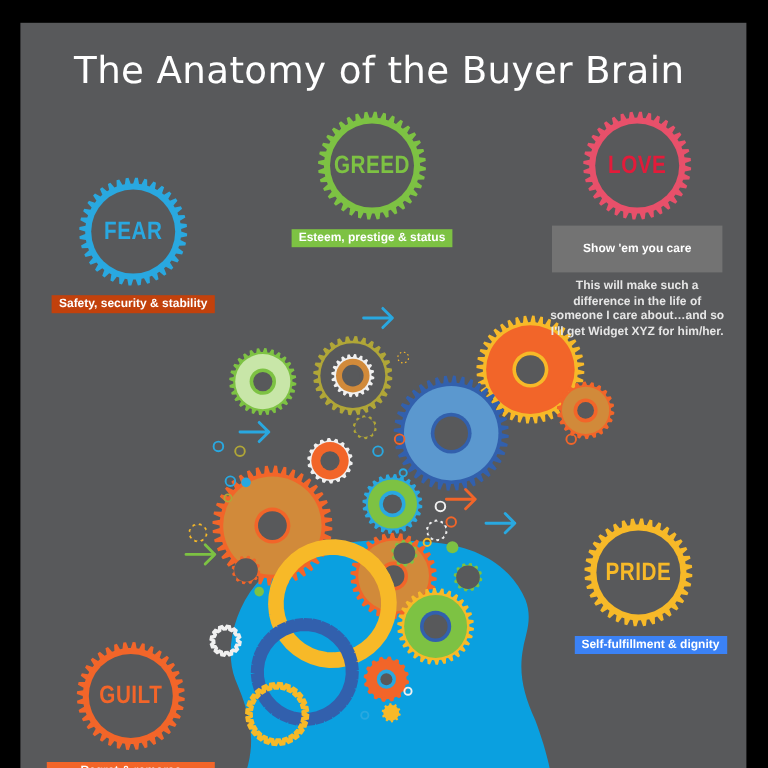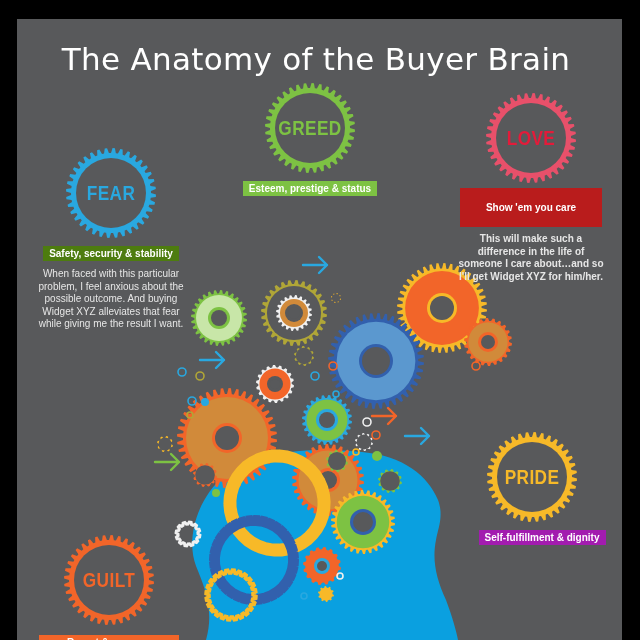--- a/index.html
+++ b/index.html
@@ -173,56 +173,55 @@
   <div class="title">The Anatomy of the Buyer Brain</div>
 
   <div class="emotion" id="em-fear" style="left:16px; top:128px; width:156px;">
     <div class="gear-wrap" style="width:92px;height:92px;">
       <svg width="92" height="92" class="badge-gear">
           <path d="M86.00 46.00 L90.97 47.57 L90.83 49.92 L85.70 50.87 L85.39 52.95 L90.02 55.36 L89.47 57.65 L84.25 57.69 L83.59 59.68 L87.72 62.86 L86.78 65.02 L81.64 64.16 L80.64 66.00 L84.16 69.85 L82.86 71.81 L77.95 70.07 L76.64 71.71 L79.44 76.11 L77.82 77.82 L73.28 75.25 L71.71 76.64 L73.70 81.46 L71.81 82.86 L67.79 79.55 L66.00 80.64 L67.13 85.73 L65.02 86.78 L61.63 82.82 L59.68 83.59 L59.91 88.80 L57.65 89.47 L55.00 84.97 L52.95 85.39 L52.26 90.56 L49.92 90.83 L48.09 85.95 L46.00 86.00 L44.43 90.97 L42.08 90.83 L41.13 85.70 L39.05 85.39 L36.64 90.02 L34.35 89.47 L34.31 84.25 L32.32 83.59 L29.14 87.72 L26.98 86.78 L27.84 81.64 L26.00 80.64 L22.15 84.16 L20.19 82.86 L21.93 77.95 L20.29 76.64 L15.89 79.44 L14.18 77.82 L16.75 73.28 L15.36 71.71 L10.54 73.70 L9.14 71.81 L12.45 67.79 L11.36 66.00 L6.27 67.13 L5.22 65.02 L9.18 61.63 L8.41 59.68 L3.20 59.91 L2.53 57.65 L7.03 55.00 L6.61 52.95 L1.44 52.26 L1.17 49.92 L6.05 48.09 L6.00 46.00 L1.03 44.43 L1.17 42.08 L6.30 41.13 L6.61 39.05 L1.98 36.64 L2.53 34.35 L7.75 34.31 L8.41 32.32 L4.28 29.14 L5.22 26.98 L10.36 27.84 L11.36 26.00 L7.84 22.15 L9.14 20.19 L14.05 21.93 L15.36 20.29 L12.56 15.89 L14.18 14.18 L18.72 16.75 L20.29 15.36 L18.30 10.54 L20.19 9.14 L24.21 12.45 L26.00 11.36 L24.87 6.27 L26.98 5.22 L30.37 9.18 L32.32 8.41 L32.09 3.20 L34.35 2.53 L37.00 7.03 L39.05 6.61 L39.74 1.44 L42.08 1.17 L43.91 6.05 L46.00 6.00 L47.57 1.03 L49.92 1.17 L50.87 6.30 L52.95 6.61 L55.36 1.98 L57.65 2.53 L57.69 7.75 L59.68 8.41 L62.86 4.28 L65.02 5.22 L64.16 10.36 L66.00 11.36 L69.85 7.84 L71.81 9.14 L70.07 14.05 L71.71 15.36 L76.11 12.56 L77.82 14.18 L75.25 18.72 L76.64 20.29 L81.46 18.30 L82.86 20.19 L79.55 24.21 L80.64 26.00 L85.73 24.87 L86.78 26.98 L82.82 30.37 L83.59 32.32 L88.80 32.09 L89.47 34.35 L84.97 37.00 L85.39 39.05 L90.56 39.74 L90.83 42.08 L85.95 43.91 Z" fill="#29a8e0"></path>
           <circle cx="46" cy="46" r="35" fill="#58595b"></circle>
         </svg>
       <div class="gear-word" style="color:#29a8e0;">FEAR</div>
     </div>
-    <div style="margin-top:4px;"><span class="banner" style="background:#4d7c0f;">Safety, security &amp; stability</span></div>
-    <div class="desc">When faced with this particular problem, I feel anxious about the possible outcome. And buying Widget XYZ alleviates that fear while giving me the result I want.</div>
-  </div>
-
-  <div class="emotion" id="em-greed" style="left:213px; top:63px; width:160px;">
+    <div style="margin-top:4px;"><span class="banner" style="background:#c2410c;">Safety, security &amp; stability</span></div>
+  </div>
+
+  <div class="emotion" id="em-greed" style="left:213px; top:73px; width:160px;">
     <div class="gear-wrap" style="width:92px;height:92px;">
       <svg width="92" height="92" class="badge-gear">
           <path d="M86.00 46.00 L90.97 47.57 L90.83 49.92 L85.70 50.87 L85.39 52.95 L90.02 55.36 L89.47 57.65 L84.25 57.69 L83.59 59.68 L87.72 62.86 L86.78 65.02 L81.64 64.16 L80.64 66.00 L84.16 69.85 L82.86 71.81 L77.95 70.07 L76.64 71.71 L79.44 76.11 L77.82 77.82 L73.28 75.25 L71.71 76.64 L73.70 81.46 L71.81 82.86 L67.79 79.55 L66.00 80.64 L67.13 85.73 L65.02 86.78 L61.63 82.82 L59.68 83.59 L59.91 88.80 L57.65 89.47 L55.00 84.97 L52.95 85.39 L52.26 90.56 L49.92 90.83 L48.09 85.95 L46.00 86.00 L44.43 90.97 L42.08 90.83 L41.13 85.70 L39.05 85.39 L36.64 90.02 L34.35 89.47 L34.31 84.25 L32.32 83.59 L29.14 87.72 L26.98 86.78 L27.84 81.64 L26.00 80.64 L22.15 84.16 L20.19 82.86 L21.93 77.95 L20.29 76.64 L15.89 79.44 L14.18 77.82 L16.75 73.28 L15.36 71.71 L10.54 73.70 L9.14 71.81 L12.45 67.79 L11.36 66.00 L6.27 67.13 L5.22 65.02 L9.18 61.63 L8.41 59.68 L3.20 59.91 L2.53 57.65 L7.03 55.00 L6.61 52.95 L1.44 52.26 L1.17 49.92 L6.05 48.09 L6.00 46.00 L1.03 44.43 L1.17 42.08 L6.30 41.13 L6.61 39.05 L1.98 36.64 L2.53 34.35 L7.75 34.31 L8.41 32.32 L4.28 29.14 L5.22 26.98 L10.36 27.84 L11.36 26.00 L7.84 22.15 L9.14 20.19 L14.05 21.93 L15.36 20.29 L12.56 15.89 L14.18 14.18 L18.72 16.75 L20.29 15.36 L18.30 10.54 L20.19 9.14 L24.21 12.45 L26.00 11.36 L24.87 6.27 L26.98 5.22 L30.37 9.18 L32.32 8.41 L32.09 3.20 L34.35 2.53 L37.00 7.03 L39.05 6.61 L39.74 1.44 L42.08 1.17 L43.91 6.05 L46.00 6.00 L47.57 1.03 L49.92 1.17 L50.87 6.30 L52.95 6.61 L55.36 1.98 L57.65 2.53 L57.69 7.75 L59.68 8.41 L62.86 4.28 L65.02 5.22 L64.16 10.36 L66.00 11.36 L69.85 7.84 L71.81 9.14 L70.07 14.05 L71.71 15.36 L76.11 12.56 L77.82 14.18 L75.25 18.72 L76.64 20.29 L81.46 18.30 L82.86 20.19 L79.55 24.21 L80.64 26.00 L85.73 24.87 L86.78 26.98 L82.82 30.37 L83.59 32.32 L88.80 32.09 L89.47 34.35 L84.97 37.00 L85.39 39.05 L90.56 39.74 L90.83 42.08 L85.95 43.91 Z" fill="#7dc243"></path>
           <circle cx="46" cy="46" r="35" fill="#58595b"></circle>
         </svg>
       <div class="gear-word" style="color:#7dc243;">GREED</div>
     </div>
     <div style="margin-top:4px;"><span class="banner" style="background:#7dc243;">Esteem, prestige &amp; status</span></div>
   </div>
 
   <div class="emotion" id="em-love" style="left:439px; top:73px; width:150px;">
     <div class="gear-wrap" style="width:92px;height:92px;">
       <svg width="92" height="92" class="badge-gear">
           <path d="M86.00 46.00 L90.97 47.57 L90.83 49.92 L85.70 50.87 L85.39 52.95 L90.02 55.36 L89.47 57.65 L84.25 57.69 L83.59 59.68 L87.72 62.86 L86.78 65.02 L81.64 64.16 L80.64 66.00 L84.16 69.85 L82.86 71.81 L77.95 70.07 L76.64 71.71 L79.44 76.11 L77.82 77.82 L73.28 75.25 L71.71 76.64 L73.70 81.46 L71.81 82.86 L67.79 79.55 L66.00 80.64 L67.13 85.73 L65.02 86.78 L61.63 82.82 L59.68 83.59 L59.91 88.80 L57.65 89.47 L55.00 84.97 L52.95 85.39 L52.26 90.56 L49.92 90.83 L48.09 85.95 L46.00 86.00 L44.43 90.97 L42.08 90.83 L41.13 85.70 L39.05 85.39 L36.64 90.02 L34.35 89.47 L34.31 84.25 L32.32 83.59 L29.14 87.72 L26.98 86.78 L27.84 81.64 L26.00 80.64 L22.15 84.16 L20.19 82.86 L21.93 77.95 L20.29 76.64 L15.89 79.44 L14.18 77.82 L16.75 73.28 L15.36 71.71 L10.54 73.70 L9.14 71.81 L12.45 67.79 L11.36 66.00 L6.27 67.13 L5.22 65.02 L9.18 61.63 L8.41 59.68 L3.20 59.91 L2.53 57.65 L7.03 55.00 L6.61 52.95 L1.44 52.26 L1.17 49.92 L6.05 48.09 L6.00 46.00 L1.03 44.43 L1.17 42.08 L6.30 41.13 L6.61 39.05 L1.98 36.64 L2.53 34.35 L7.75 34.31 L8.41 32.32 L4.28 29.14 L5.22 26.98 L10.36 27.84 L11.36 26.00 L7.84 22.15 L9.14 20.19 L14.05 21.93 L15.36 20.29 L12.56 15.89 L14.18 14.18 L18.72 16.75 L20.29 15.36 L18.30 10.54 L20.19 9.14 L24.21 12.45 L26.00 11.36 L24.87 6.27 L26.98 5.22 L30.37 9.18 L32.32 8.41 L32.09 3.20 L34.35 2.53 L37.00 7.03 L39.05 6.61 L39.74 1.44 L42.08 1.17 L43.91 6.05 L46.00 6.00 L47.57 1.03 L49.92 1.17 L50.87 6.30 L52.95 6.61 L55.36 1.98 L57.65 2.53 L57.69 7.75 L59.68 8.41 L62.86 4.28 L65.02 5.22 L64.16 10.36 L66.00 11.36 L69.85 7.84 L71.81 9.14 L70.07 14.05 L71.71 15.36 L76.11 12.56 L77.82 14.18 L75.25 18.72 L76.64 20.29 L81.46 18.30 L82.86 20.19 L79.55 24.21 L80.64 26.00 L85.73 24.87 L86.78 26.98 L82.82 30.37 L83.59 32.32 L88.80 32.09 L89.47 34.35 L84.97 37.00 L85.39 39.05 L90.56 39.74 L90.83 42.08 L85.95 43.91 Z" fill="#e8506a"></path>
           <circle cx="46" cy="46" r="35" fill="#58595b"></circle>
         </svg>
       <div class="gear-word" style="color:#e31b3a;">LOVE</div>
     </div>
-    <div style="margin-top:4px;"><span class="banner" style="background:#b91c1c; padding:14px 26px;">Show 'em you care</span></div>
+    <div style="margin-top:4px;"><span class="banner" style="background:#737373; padding:14px 26px;">Show 'em you care</span></div>
     <div class="desc" style="margin-top:6px;font-weight:bold;">This will make such a difference in the life of someone I care about…and so I'll get Widget XYZ for him/her.</div>
   </div>
 
   <div class="emotion" id="em-pride" style="left:440px; top:412px; width:150px;">
     <div class="gear-wrap" style="width:92px;height:92px;">
       <svg width="92" height="92" class="badge-gear">
           <path d="M86.00 46.00 L90.97 47.57 L90.83 49.92 L85.70 50.87 L85.39 52.95 L90.02 55.36 L89.47 57.65 L84.25 57.69 L83.59 59.68 L87.72 62.86 L86.78 65.02 L81.64 64.16 L80.64 66.00 L84.16 69.85 L82.86 71.81 L77.95 70.07 L76.64 71.71 L79.44 76.11 L77.82 77.82 L73.28 75.25 L71.71 76.64 L73.70 81.46 L71.81 82.86 L67.79 79.55 L66.00 80.64 L67.13 85.73 L65.02 86.78 L61.63 82.82 L59.68 83.59 L59.91 88.80 L57.65 89.47 L55.00 84.97 L52.95 85.39 L52.26 90.56 L49.92 90.83 L48.09 85.95 L46.00 86.00 L44.43 90.97 L42.08 90.83 L41.13 85.70 L39.05 85.39 L36.64 90.02 L34.35 89.47 L34.31 84.25 L32.32 83.59 L29.14 87.72 L26.98 86.78 L27.84 81.64 L26.00 80.64 L22.15 84.16 L20.19 82.86 L21.93 77.95 L20.29 76.64 L15.89 79.44 L14.18 77.82 L16.75 73.28 L15.36 71.71 L10.54 73.70 L9.14 71.81 L12.45 67.79 L11.36 66.00 L6.27 67.13 L5.22 65.02 L9.18 61.63 L8.41 59.68 L3.20 59.91 L2.53 57.65 L7.03 55.00 L6.61 52.95 L1.44 52.26 L1.17 49.92 L6.05 48.09 L6.00 46.00 L1.03 44.43 L1.17 42.08 L6.30 41.13 L6.61 39.05 L1.98 36.64 L2.53 34.35 L7.75 34.31 L8.41 32.32 L4.28 29.14 L5.22 26.98 L10.36 27.84 L11.36 26.00 L7.84 22.15 L9.14 20.19 L14.05 21.93 L15.36 20.29 L12.56 15.89 L14.18 14.18 L18.72 16.75 L20.29 15.36 L18.30 10.54 L20.19 9.14 L24.21 12.45 L26.00 11.36 L24.87 6.27 L26.98 5.22 L30.37 9.18 L32.32 8.41 L32.09 3.20 L34.35 2.53 L37.00 7.03 L39.05 6.61 L39.74 1.44 L42.08 1.17 L43.91 6.05 L46.00 6.00 L47.57 1.03 L49.92 1.17 L50.87 6.30 L52.95 6.61 L55.36 1.98 L57.65 2.53 L57.69 7.75 L59.68 8.41 L62.86 4.28 L65.02 5.22 L64.16 10.36 L66.00 11.36 L69.85 7.84 L71.81 9.14 L70.07 14.05 L71.71 15.36 L76.11 12.56 L77.82 14.18 L75.25 18.72 L76.64 20.29 L81.46 18.30 L82.86 20.19 L79.55 24.21 L80.64 26.00 L85.73 24.87 L86.78 26.98 L82.82 30.37 L83.59 32.32 L88.80 32.09 L89.47 34.35 L84.97 37.00 L85.39 39.05 L90.56 39.74 L90.83 42.08 L85.95 43.91 Z" fill="#f7b928"></path>
           <circle cx="46" cy="46" r="35" fill="#58595b"></circle>
         </svg>
       <div class="gear-word" style="color:#f7b928;">PRIDE</div>
     </div>
-    <div style="margin-top:4px;"><span class="banner" style="background:#a21caf;margin-left:20px;">Self-fulfillment &amp; dignity</span></div>
+    <div style="margin-top:4px;"><span class="banner" style="background:#3b82f6;margin-left:20px;">Self-fulfillment &amp; dignity</span></div>
   </div>
 
   <div class="emotion" id="em-guilt" style="left:22px; top:515px; width:140px;">
     <div class="gear-wrap" style="width:92px;height:92px;">
       <svg width="92" height="92" class="badge-gear">
           <path d="M86.00 46.00 L90.97 47.57 L90.83 49.92 L85.70 50.87 L85.39 52.95 L90.02 55.36 L89.47 57.65 L84.25 57.69 L83.59 59.68 L87.72 62.86 L86.78 65.02 L81.64 64.16 L80.64 66.00 L84.16 69.85 L82.86 71.81 L77.95 70.07 L76.64 71.71 L79.44 76.11 L77.82 77.82 L73.28 75.25 L71.71 76.64 L73.70 81.46 L71.81 82.86 L67.79 79.55 L66.00 80.64 L67.13 85.73 L65.02 86.78 L61.63 82.82 L59.68 83.59 L59.91 88.80 L57.65 89.47 L55.00 84.97 L52.95 85.39 L52.26 90.56 L49.92 90.83 L48.09 85.95 L46.00 86.00 L44.43 90.97 L42.08 90.83 L41.13 85.70 L39.05 85.39 L36.64 90.02 L34.35 89.47 L34.31 84.25 L32.32 83.59 L29.14 87.72 L26.98 86.78 L27.84 81.64 L26.00 80.64 L22.15 84.16 L20.19 82.86 L21.93 77.95 L20.29 76.64 L15.89 79.44 L14.18 77.82 L16.75 73.28 L15.36 71.71 L10.54 73.70 L9.14 71.81 L12.45 67.79 L11.36 66.00 L6.27 67.13 L5.22 65.02 L9.18 61.63 L8.41 59.68 L3.20 59.91 L2.53 57.65 L7.03 55.00 L6.61 52.95 L1.44 52.26 L1.17 49.92 L6.05 48.09 L6.00 46.00 L1.03 44.43 L1.17 42.08 L6.30 41.13 L6.61 39.05 L1.98 36.64 L2.53 34.35 L7.75 34.31 L8.41 32.32 L4.28 29.14 L5.22 26.98 L10.36 27.84 L11.36 26.00 L7.84 22.15 L9.14 20.19 L14.05 21.93 L15.36 20.29 L12.56 15.89 L14.18 14.18 L18.72 16.75 L20.29 15.36 L18.30 10.54 L20.19 9.14 L24.21 12.45 L26.00 11.36 L24.87 6.27 L26.98 5.22 L30.37 9.18 L32.32 8.41 L32.09 3.20 L34.35 2.53 L37.00 7.03 L39.05 6.61 L39.74 1.44 L42.08 1.17 L43.91 6.05 L46.00 6.00 L47.57 1.03 L49.92 1.17 L50.87 6.30 L52.95 6.61 L55.36 1.98 L57.65 2.53 L57.69 7.75 L59.68 8.41 L62.86 4.28 L65.02 5.22 L64.16 10.36 L66.00 11.36 L69.85 7.84 L71.81 9.14 L70.07 14.05 L71.71 15.36 L76.11 12.56 L77.82 14.18 L75.25 18.72 L76.64 20.29 L81.46 18.30 L82.86 20.19 L79.55 24.21 L80.64 26.00 L85.73 24.87 L86.78 26.98 L82.82 30.37 L83.59 32.32 L88.80 32.09 L89.47 34.35 L84.97 37.00 L85.39 39.05 L90.56 39.74 L90.83 42.08 L85.95 43.91 Z" fill="#f26529"></path>
           <circle cx="46" cy="46" r="35" fill="#58595b"></circle>
         </svg>
       <div class="gear-word" style="color:#f26529;">GUILT</div>
     </div>

